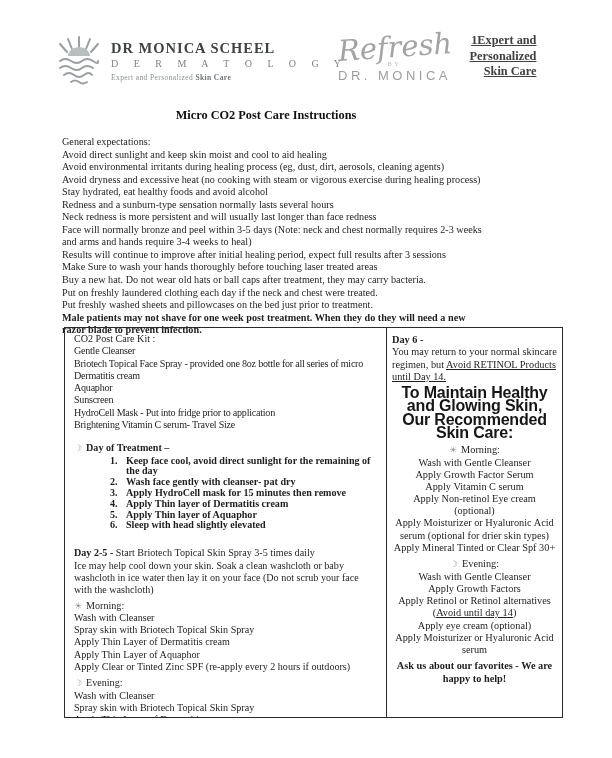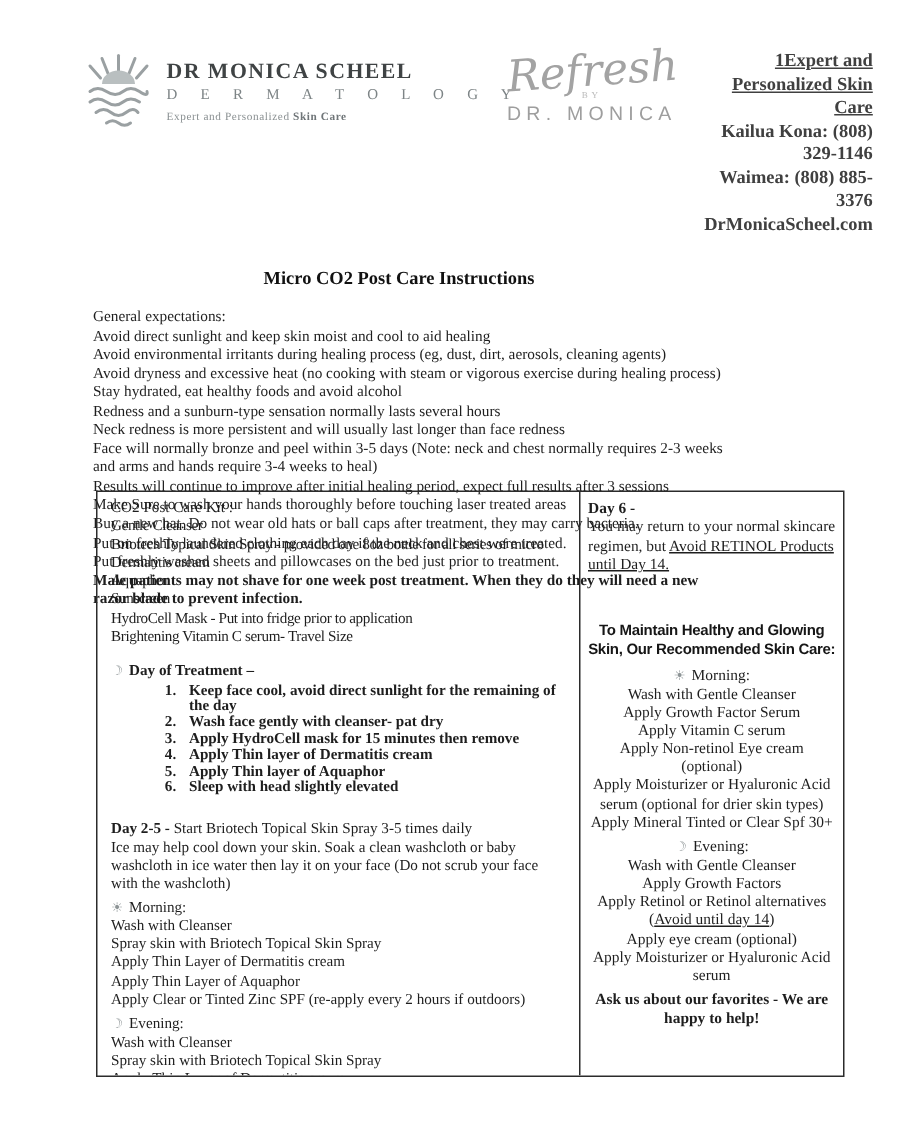--- a/index.html
+++ b/index.html
@@ -53,22 +53,22 @@
 
   .day25{margin-top:6px;}
   .d-label{font-weight:bold;}
   .ice-note{line-height:12px;}
   .ampm-label{margin-top:4px;}
 
   
   .day6-block{text-align:left;font-size:10.3px;line-height:12.4px;}
   .u{text-decoration:underline;}
   .maintain-head{
-    margin-top:30px;font-family:"Liberation Sans", sans-serif;font-weight:bold;
-    font-size:10px;letter-spacing:-0.2px;line-height:13.5px;color:#161616;
+    margin-top:2px;font-family:"Liberation Sans", sans-serif;font-weight:bold;
+    font-size:16px;letter-spacing:-0.2px;line-height:13.5px;color:#161616;
   }
   .r-list{font-size:10.3px;line-height:12.15px;}
   .r-label{margin-top:3px;font-size:10.3px;line-height:13px;}
   .footer-note{margin-top:4px;font-weight:bold;font-size:10.3px;line-height:12.6px;}
 </style>
 </head>
 <body>
 
 <div class="page">
 
@@ -96,25 +96,20 @@
     </div>
 
     <div class="refresh">
       <div class="r-script">Refresh</div>
       <div class="r-by">BY</div>
       <div class="r-name">DR. MONICA</div>
     </div>
 
     <div class="contact">
       <div class="c-head">1Expert and Personalized Skin Care</div>
-      <div>
-          <div>Kailua Kona: (808) 329-1146</div>
-          <div>Waimea: (808) 885-3376</div>
-          <div>DrMonicaScheel.com</div>
-        </div>
     </div>
   </div>
 
   <div class="title">Micro CO2 Post Care Instructions</div>
 
   <div class="general">
     <div>General expectations:</div>
     <div>
         <div>Avoid direct sunlight and keep skin moist and cool to aid healing</div>
         <div>Avoid environmental irritants during healing process (eg, dust, dirt, aerosols, cleaning agents)</div>
@@ -131,21 +126,21 @@
       </div>
     <div class="g-bold">Male patients may not shave for one week post treatment. When they do they will need a new razor blade to prevent infection.</div>
   </div>
 
   <div class="care-table">
 
     <div class="col-left cell-txt">
       <div class="kit-head">CO2 Post Care Kit :</div>
       <div class="kit-list">
           <div class="kit-item">Gentle Cleanser</div>
-          <div class="kit-item">Briotech Topical Skin Spray - provided one 8oz bottle for all series of micro</div>
+          <div class="kit-item">Briotech Topical Face Spray - provided one 8oz bottle for all series of micro</div>
           <div class="kit-item">Dermatitis cream</div>
           <div class="kit-item">Aquaphor</div>
           <div class="kit-item">Sunscreen</div>
           <div class="kit-item">HydroCell Mask - Put into fridge prior to application</div>
           <div class="kit-item">Brightening Vitamin C serum- Travel Size</div>
         </div>
 
       <div class="dot-head">
         <span class="icon">☽</span><span>Day of Treatment –</span>
       </div>

